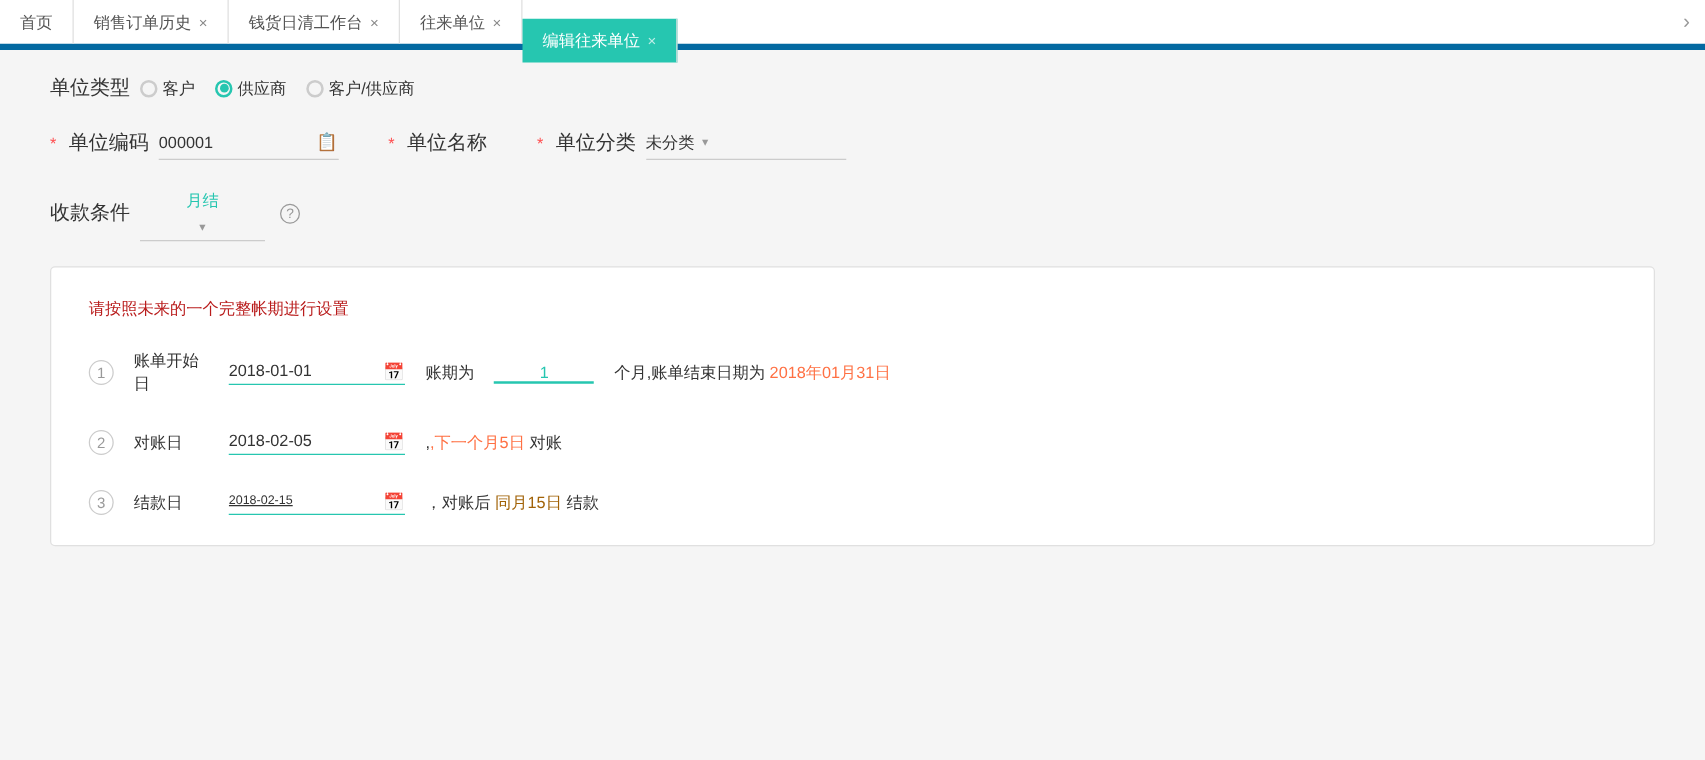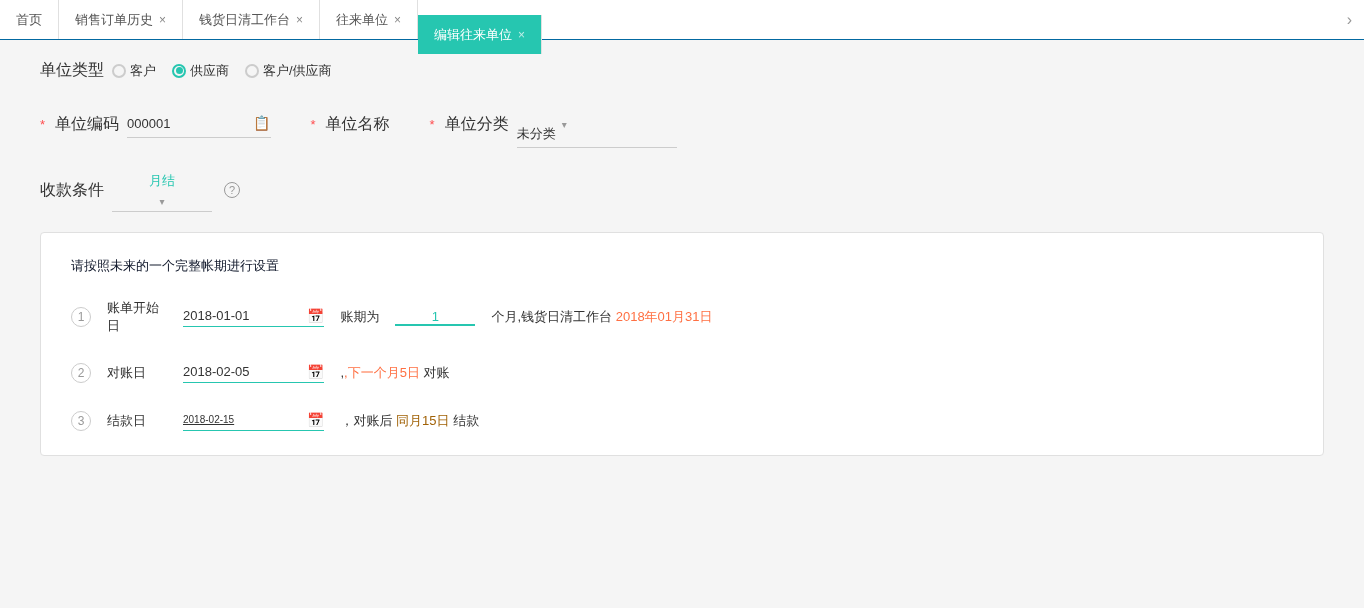--- a/index.html
+++ b/index.html
@@ -3,21 +3,21 @@
   <meta charset="utf-8">
   <style>
     * { box-sizing: border-box; margin: 0; padding: 0; }
     body { font-family: 'Microsoft YaHei', Arial, sans-serif; font-size: 13px; background: #f5f5f5; color: #333; }
 
     
     .tab-bar {
       display: flex;
       align-items: center;
       background: #fff;
-      border-bottom: 1px solid #0369a1;
+      border-bottom: 5px solid #0369a1;
       height: 40px;
       padding: 0;
     }
     .tab {
       display: flex;
       align-items: center;
       padding: 0 16px;
       height: 100%;
       cursor: pointer;
       border-right: 1px solid #e0e0e0;
@@ -145,21 +145,20 @@
       gap: 6px;
       min-width: 120px;
     }
     .select-field span.value {
       color: #26c6b0;
       font-size: 13px;
     }
     .select-field span.plain-value {
       color: #333;
       font-size: 13px;
-      margin-top: 20px;
     }
     .chevron-down {
       color: #999;
       font-size: 10px;
     }
     .help-icon {
       width: 16px;
       height: 16px;
       border-radius: 50%;
       border: 1px solid #999;
@@ -175,21 +174,21 @@
     
     .period-box {
       background: #fff;
       border: 1px solid #e0e0e0;
       border-radius: 4px;
       padding: 24px 30px;
       margin-bottom: 0;
     }
     .period-title {
       font-size: 13px;
-      color: #0f172a;
+      color: #b91c1c;
       margin-bottom: 24px;
     }
     .period-row {
       display: flex;
       align-items: center;
       margin-bottom: 28px;
       gap: 16px;
     }
     .period-row:last-child {
       margin-bottom: 0;
@@ -345,21 +344,21 @@
           <span>1</span>
         </div>
         <div class="period-label">账单开始日</div>
         <div class="date-input-group">
           <input type="text" value="2018-01-01" style="width: 90px; border: none; outline: none; font-size: 13px; background: transparent;">
           <span class="calendar-icon">📅</span>
         </div>
         <span class="period-desc">账期为</span>
         <input type="text" class="period-months-input" value="1" style="">
         <span class="period-desc">
-          <span>个月,钱货日清工作台</span>
+          <span>个月,账单结束日期为</span>
           <span class="highlight-orange">2018年01月31日</span>
         </span>
       </div>
 
       <div class="period-row">
         <div class="step-num">
           <span>2</span>
         </div>
         <div class="period-label">对账日</div>
         <div class="date-input-group">

